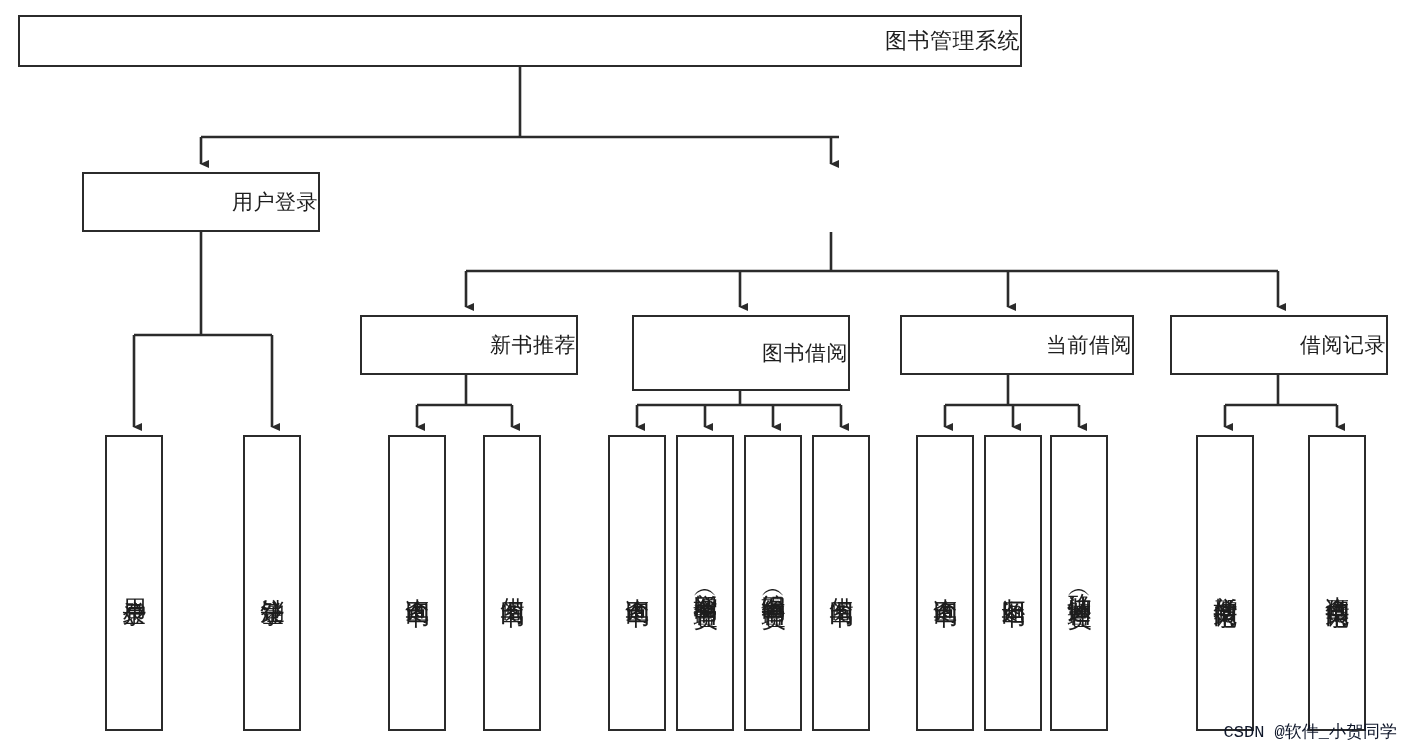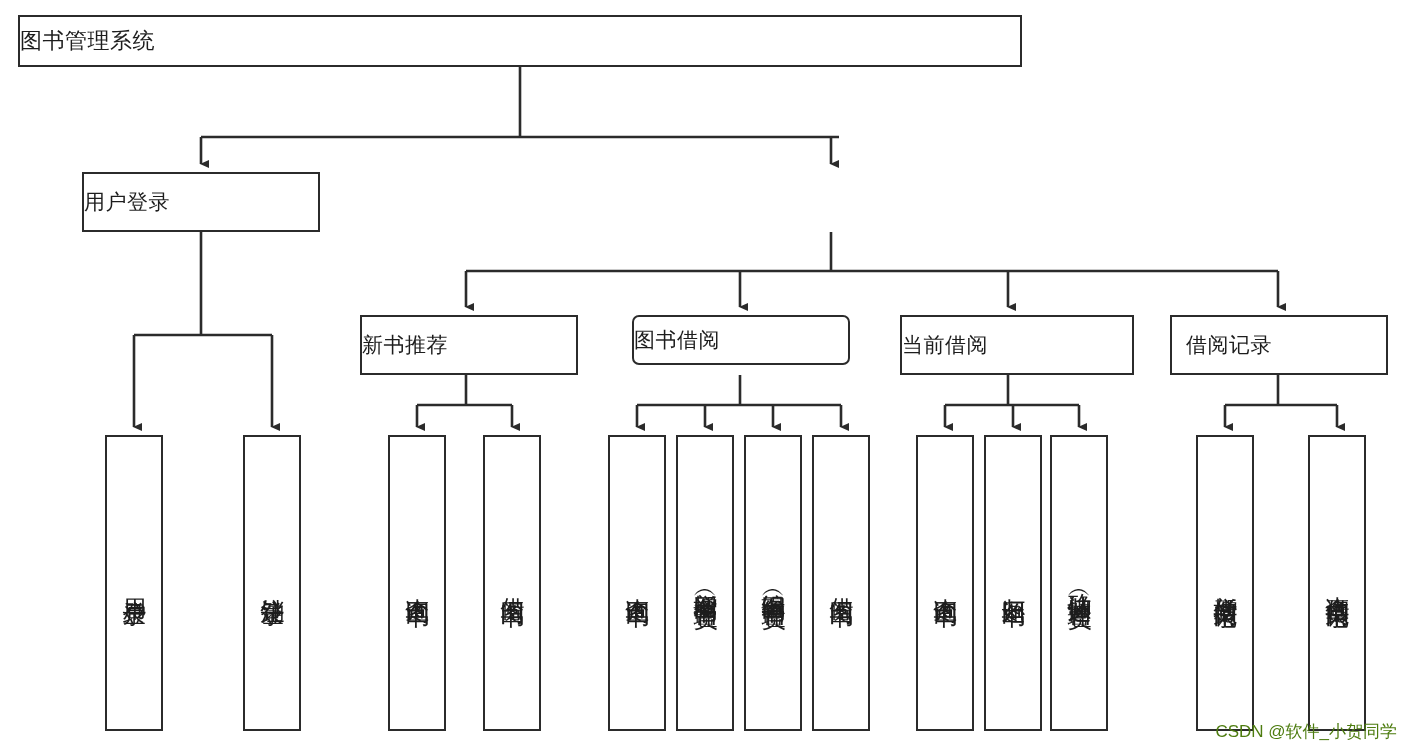--- a/index.html
+++ b/index.html
@@ -25,21 +25,21 @@
     height: 747px;
     pointer-events: none;
   }
   .node {
     position: absolute;
     box-sizing: border-box;
     background: #ffffff;
     border: 2px solid #2b2b2b;
     display: flex;
     align-items: center;
-    justify-content: flex-start;
+    justify-content: flex-end;
     z-index: 2;
   }
   .node .label {
     color: #1d1d1d;
     line-height: 1.18;
     text-align: center;
     white-space: nowrap;
   }
   .node.horiz .label {
     font-size: 21px;
@@ -58,24 +58,24 @@
     font-size: 24px;
     line-height: 1.04;
     letter-spacing: 2px;
     max-height: 280px;
   }
   .watermark {
     position: absolute;
     right: 8px;
     bottom: 4px;
     font-size: 17px;
-    color: #4d7c0f;
+    color: #0f172a;
     z-index: 3;
     white-space: nowrap;
-    font-family: Liberation Sans, sans-serif;
+    font-family: Liberation Mono, monospace;
   }
 </style>
 </head>
 <body>
 
 <div id="canvas">
 
   <svg class="connectors" viewBox="0 0 1405 747">
     <defs>
       <marker id="arrowhead" markerWidth="9" markerHeight="9" refX="4" refY="8" orient="auto" markerUnits="userSpaceOnUse">
@@ -130,21 +130,21 @@
     <span class="label">图书管理系统</span>
   </div>
 
   <div class="node horiz" style="left: 82px; top: 172px; width: 238px; height: 60px;">
     <span class="label">用户登录</span>
   </div>
 
   <div class="node horiz" style="left: 360px; top: 315px; width: 218px; height: 60px;">
     <span class="label">新书推荐</span>
   </div>
-  <div class="node horiz" style="left: 632px; top: 315px; width: 218px; height: 50px; border-radius: 7px;">
+  <div class="node horiz" style="left: 632px; top: 315px; width: 218px; height: 76px;">
     <span class="label">图书借阅</span>
   </div>
   <div class="node horiz" style="left: 900px; top: 315px; width: 234px; height: 60px;">
     <span class="label">当前借阅</span>
   </div>
   <div class="node horiz" style="left: 1170px; top: 315px; width: 218px; height: 60px; padding-left: 14px;">
     <span class="label">借阅记录</span>
   </div>
 
   <div class="node vert" style="left: 105px; top: 435px; width: 58px; height: 296px;">

